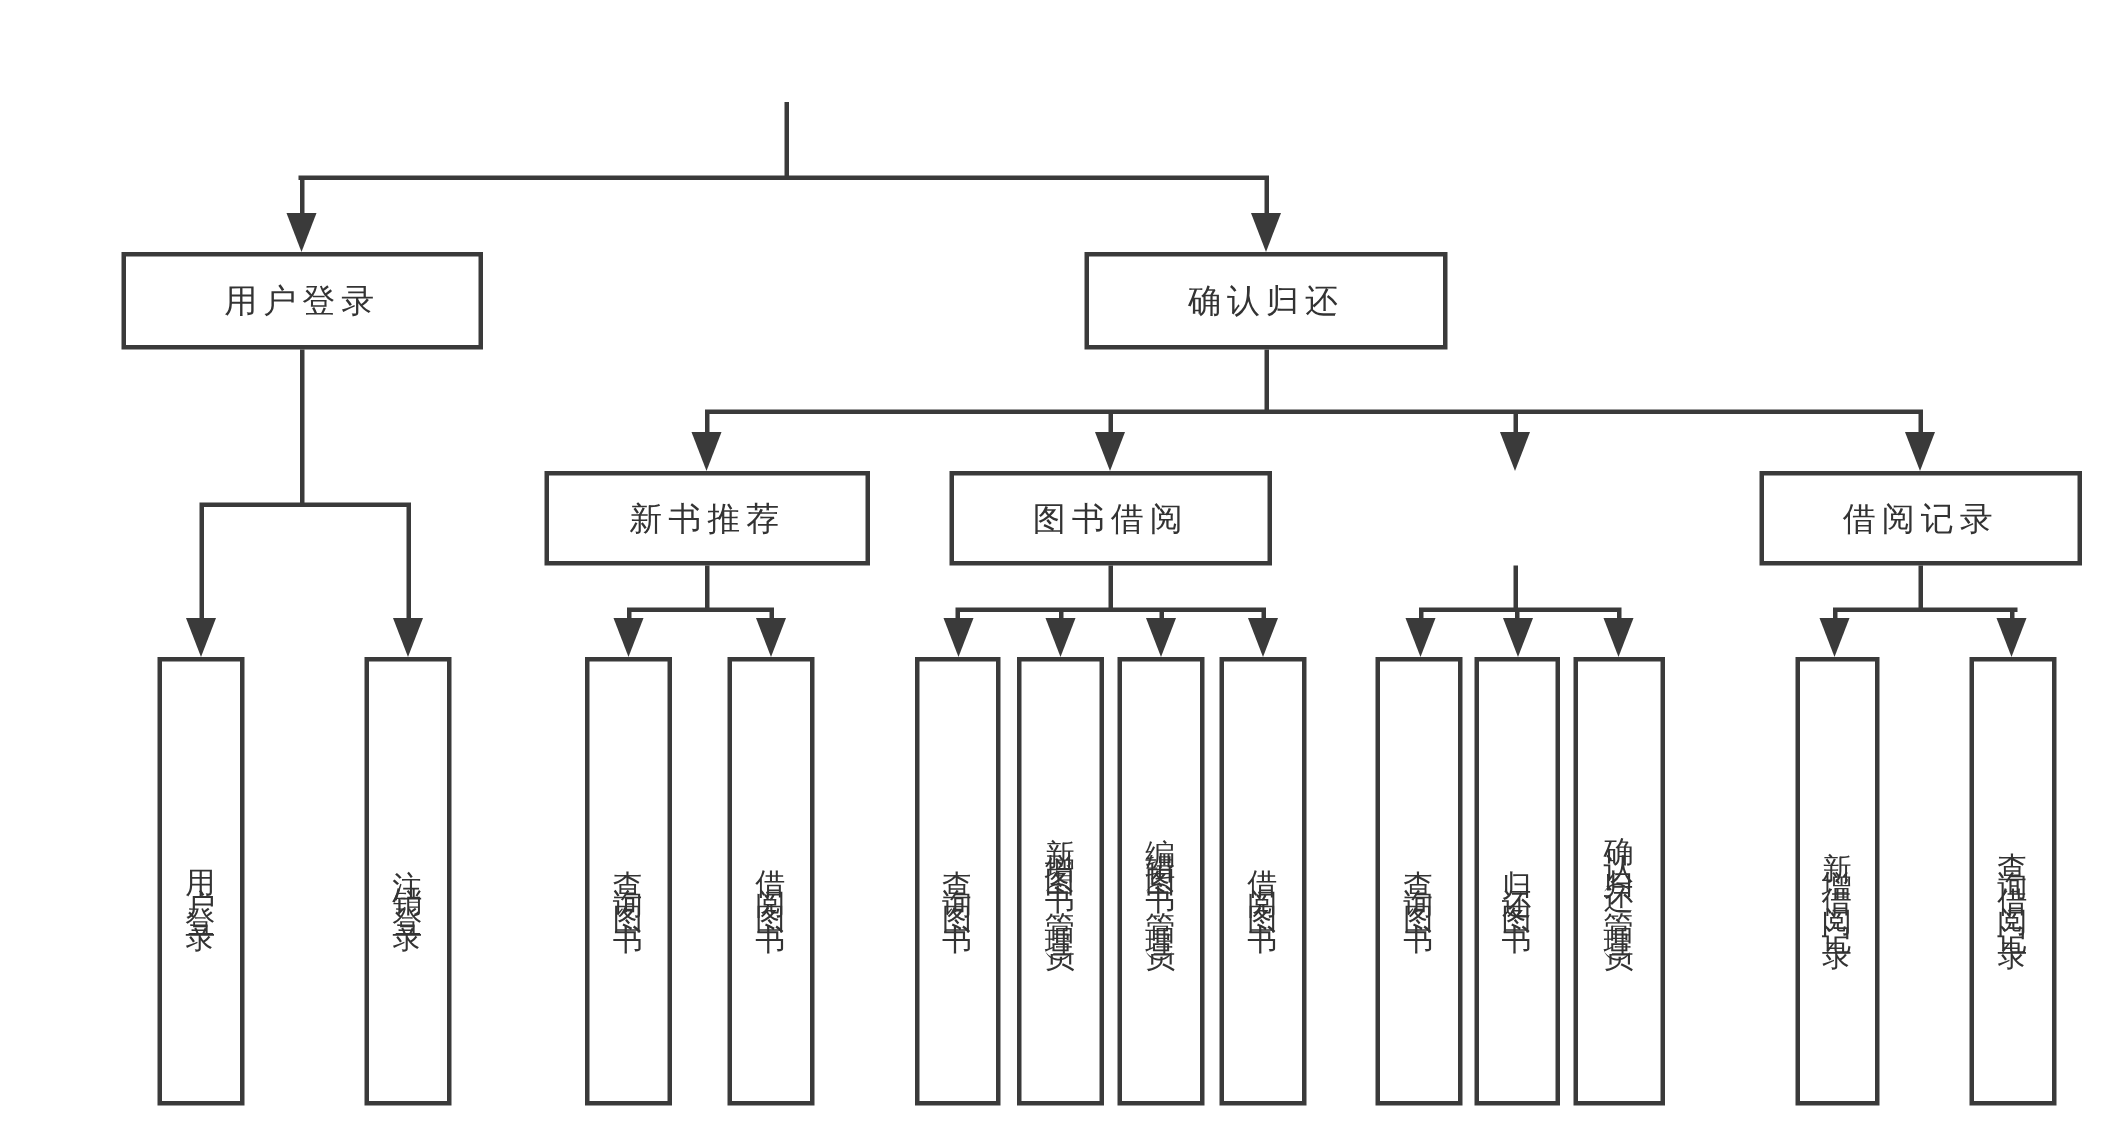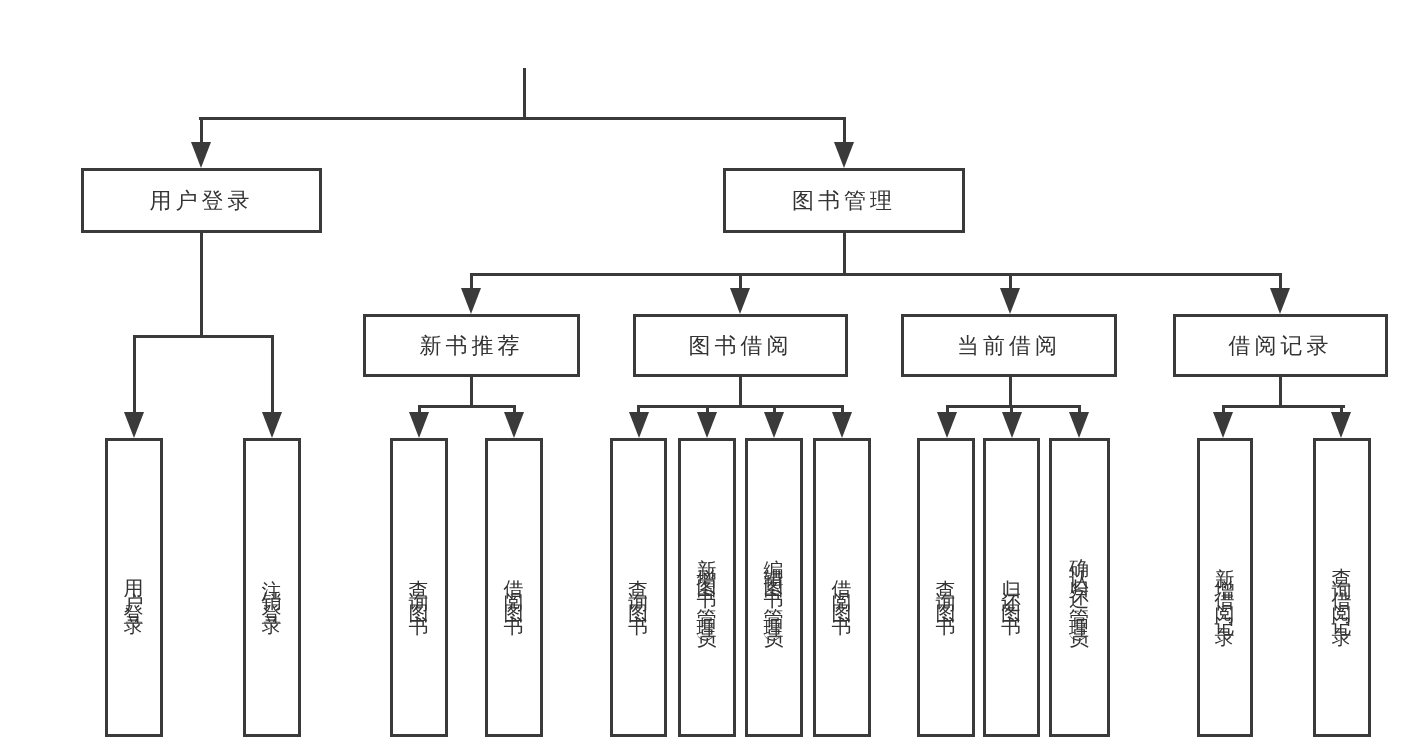--- a/index.html
+++ b/index.html
@@ -37,21 +37,21 @@
   <div class="ln" style="left:199px;top:117px;width:647px;height:3px;"></div>
   <div class="ln" style="left:199.5px;top:120px;width:3px;height:24px;"></div>
   <div class="tri" style="left:191px;top:142px;"></div>
   <div class="ln" style="left:842.5px;top:120px;width:3px;height:24px;"></div>
   <div class="tri" style="left:834px;top:142px;"></div>
 
   <div class="box" style="left:81px;top:168px;width:241px;height:65px;">
     <span>用户登录</span>
   </div>
   <div class="box" style="left:723px;top:168px;width:242px;height:65px;">
-    <span>图书管理</span>
+    <span>确认归还</span>
   </div>
 
   <div class="ln" style="left:199.5px;top:233px;width:3px;height:105px;"></div>
   <div class="ln" style="left:132.5px;top:335px;width:141px;height:3px;"></div>
   <div class="ln" style="left:132.5px;top:338px;width:3px;height:75px;"></div>
   <div class="tri" style="left:124px;top:412px;"></div>
   <div class="ln" style="left:270.5px;top:338px;width:3px;height:75px;"></div>
   <div class="tri" style="left:262px;top:412px;"></div>
 
   <div class="ln" style="left:842.5px;top:233px;width:3px;height:43px;"></div>
@@ -63,23 +63,20 @@
   <div class="ln" style="left:1008.5px;top:276px;width:3px;height:13px;"></div>
   <div class="tri" style="left:1000px;top:288px;"></div>
   <div class="ln" style="left:1278.5px;top:276px;width:3px;height:13px;"></div>
   <div class="tri" style="left:1270px;top:288px;"></div>
 
   <div class="box" style="left:363px;top:314px;width:217px;height:63px;">
     <span>新书推荐</span>
   </div>
   <div class="box" style="left:633px;top:314px;width:215px;height:63px;">
     <span>图书借阅</span>
-  </div>
-  <div class="box" style="left:901px;top:314px;width:216px;height:63px;">
-    <span>当前借阅</span>
   </div>
   <div class="box" style="left:1173px;top:314px;width:215px;height:63px;align-items:center;">
     <span>借阅记录</span>
   </div>
 
   <div class="ln" style="left:469.5px;top:377px;width:3px;height:31px;"></div>
   <div class="ln" style="left:417.5px;top:405px;width:98px;height:3px;"></div>
   <div class="ln" style="left:417.5px;top:408px;width:3px;height:6px;"></div>
   <div class="tri" style="left:409px;top:412px;"></div>
   <div class="ln" style="left:512.5px;top:408px;width:3px;height:6px;"></div>

